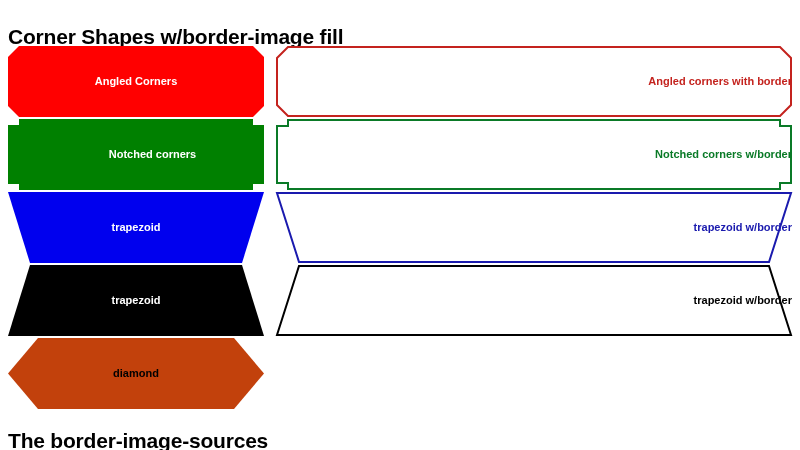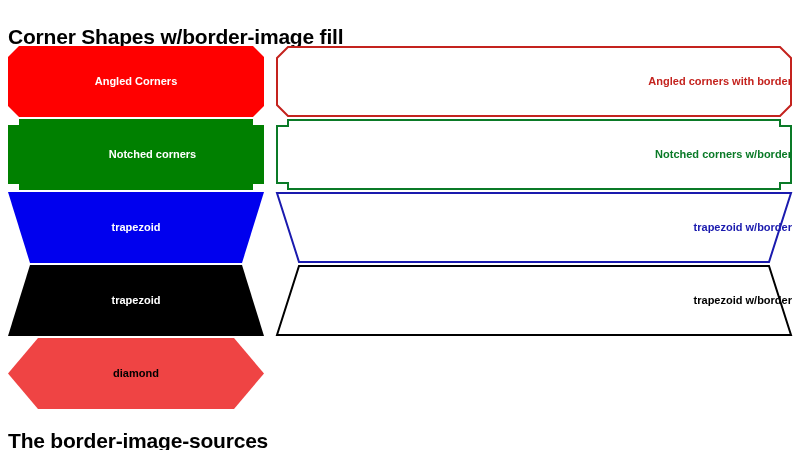--- a/index.html
+++ b/index.html
@@ -71,21 +71,21 @@
     white-space: nowrap;
     position: relative;
     z-index: 2;
   }
 
   
   .fill-red    { background: #FF0000; }
   .fill-green  { background: #008000; }
   .fill-blue   { background: #0000EE; }
   .fill-black  { background: #000000; }
-  .fill-orange { background: #ef4444; }
+  .fill-orange { background: #c2410c; }
 
   .label-white  { color: #ffffff; }
   .label-black  { color: #000000; }
   .label-red    { color: #C4231E; }
   .label-green  { color: #0A7A27; }
   .label-blue   { color: #1A1AAE; }
 
   
   .shp-angled {
     clip-path: polygon(

